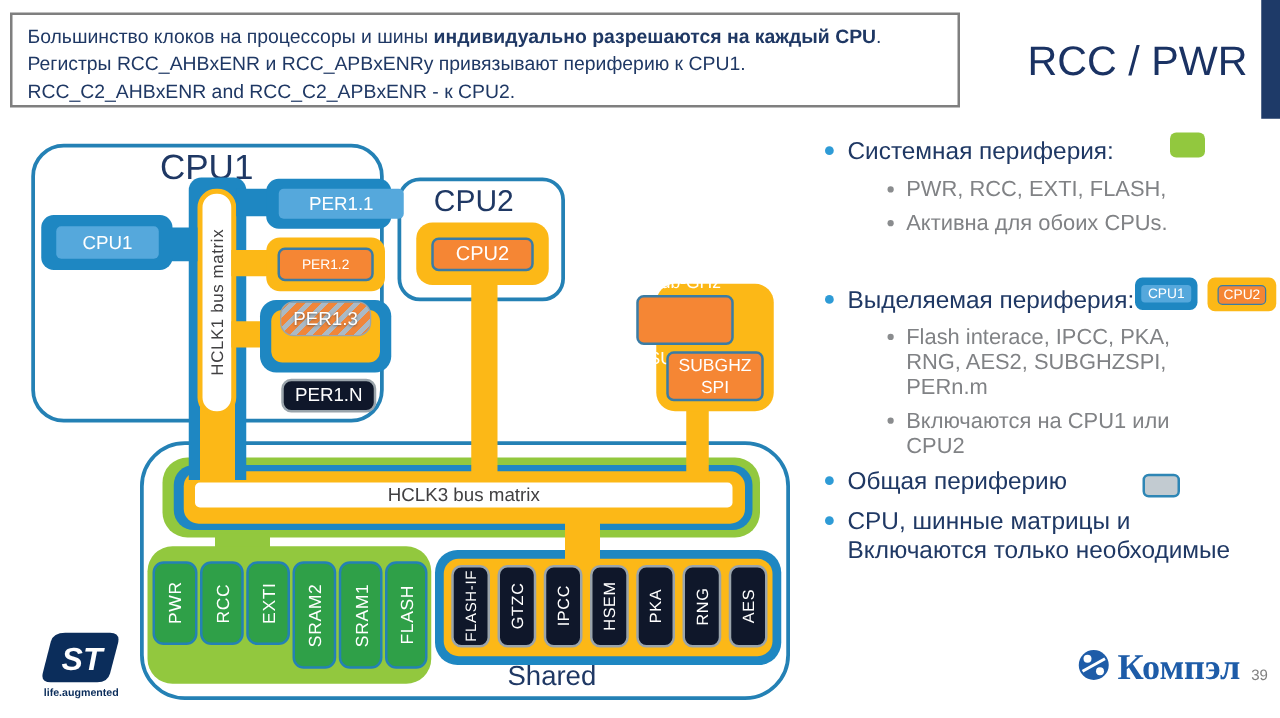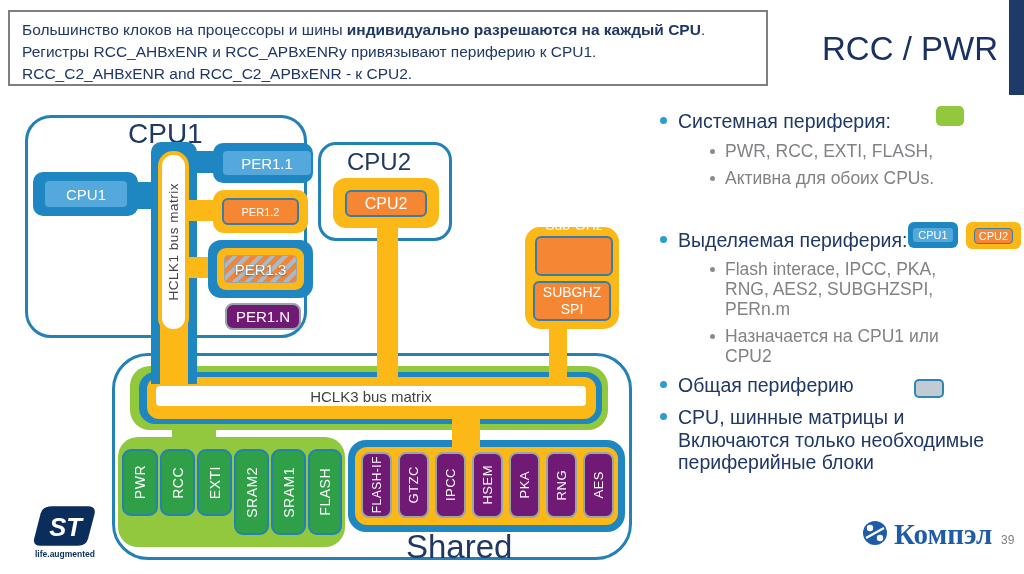--- a/index.html
+++ b/index.html
@@ -14,21 +14,21 @@
   .info-box b{font-weight:bold;}
   
   .slide-title{right:26px;top:30px;font-size:33px;color:#1A3263;}
   .corner-bar{left:1009px;top:0;width:15px;height:95px;background:#1E3A68;}
   
   .container{background:#fff;border:3px solid #2481B5;box-sizing:border-box;}
   .blue-outer{background:#1E87C2;border-radius:10px;}
   .lblue-inner{background:#55A8DC;border-radius:4px;font-size:15px;}
   .yellow-outer{background:#FCB817;border-radius:11px;}
   .orange-inner{background:#F58634;border:2px solid #3A7CA5;border-radius:6px;box-sizing:border-box;font-size:11px;}
-  .gray-box{background:#701a75;border:2px solid #9AA4AB;border-radius:8px;box-sizing:border-box;}
+  .gray-box{background:#0f172a;border:2px solid #9AA4AB;border-radius:8px;box-sizing:border-box;}
   .green-box{background:#2FA048;border:2px solid #2481B5;border-radius:9px;box-sizing:border-box;}
   .vtext{writing-mode:vertical-rl;transform:rotate(180deg);letter-spacing:0.5px;}
   .hatch{background:repeating-linear-gradient(135deg,#F0863A 0,#F0863A 5px,#ABB9C4 5px,#ABB9C4 9px);
          border:1px solid #9AA4AB;border-radius:4px;box-sizing:border-box;
          text-shadow:0 1px 2px rgba(80,80,80,.85);font-size:15px;}
   .diag-title{color:#1F3864;}
   .bustext{color:#414042;}
   
   .bullets{left:660px;top:110px;width:368px;}
   .b1{display:flex;gap:11px;color:#1F3864;font-size:19.5px;line-height:1.16;margin-bottom:9px;}
@@ -84,38 +84,38 @@
 <div class="abs center" style="left:158px;top:151px;width:31px;height:182px;background:#fff;border:4px solid #FCB817;border-radius:15px;box-sizing:border-box;">
   <span class="vtext bustext" style="font-size:13.5px;">HCLK1 bus matrix</span>
 </div>
 
 <div class="abs" style="left:130px;top:182px;width:28px;height:27px;background:#1E87C2;"></div>
 <div class="abs blue-outer" style="left:33px;top:172px;width:105px;height:44px;"></div>
 <div class="abs lblue-inner center whitetxt" style="left:45px;top:181px;width:82px;height:26px;">CPU1</div>
 
 <div class="abs" style="left:189px;top:151px;width:28px;height:22px;background:#1E87C2;"></div>
 <div class="abs blue-outer" style="left:213px;top:143px;width:100px;height:40px;"></div>
-<div class="abs lblue-inner center whitetxt" style="left:223px;top:151px;width:88px;height:24px;">PER1.1</div>
+<div class="abs lblue-inner center whitetxt" style="left:223px;top:151px;width:100px;height:24px;">PER1.1</div>
 
 <div class="abs" style="left:185px;top:200px;width:32px;height:21px;background:#FCB817;"></div>
 <div class="abs yellow-outer" style="left:213px;top:190px;width:95px;height:43px;"></div>
 <div class="abs orange-inner center whitetxt" style="left:222px;top:198px;width:77px;height:27px;">PER1.2</div>
 
 <div class="abs" style="left:185px;top:257px;width:28px;height:21px;background:#FCB817;"></div>
 <div class="abs blue-outer" style="left:208px;top:240px;width:105px;height:58px;border-radius:13px;"></div>
 <div class="abs yellow-outer" style="left:217px;top:248px;width:87px;height:42px;border-radius:9px;"></div>
-<div class="abs hatch center whitetxt" style="left:224px;top:255px;width:73px;height:28px;">PER1.3</div>
+<div class="abs hatch center whitetxt" style="left:224px;top:241px;width:73px;height:28px;border-radius:11px;">PER1.3</div>
 
 <div class="abs gray-box center whitetxt" style="left:225px;top:303px;width:76px;height:27px;font-size:15px;">PER1.N</div>
 
 <div class="abs yellow-outer" style="left:333px;top:178px;width:106px;height:50px;border-radius:13px;"></div>
 <div class="abs orange-inner center whitetxt" style="left:345px;top:190px;width:82px;height:27px;font-size:16px;">CPU2</div>
 
 <div class="abs yellow-outer" style="left:525px;top:227px;width:94px;height:102px;border-radius:15px;"></div>
-<div class="abs orange-inner center whitetxt" style="left:535px;top:236px;width:78px;height:40px;font-size:14px;line-height:1.2;flex-direction:column;gap:44px;">
+<div class="abs orange-inner center whitetxt" style="left:509px;top:236px;width:78px;height:40px;font-size:14px;line-height:1.2;flex-direction:column;gap:44px;">
   <span>Sub-GHz</span>
   <span>SUBGHZ</span>
 </div>
 <div class="abs orange-inner center whitetxt" style="left:533px;top:281px;width:78px;height:40px;font-size:14px;line-height:1.2;flex-direction:column;">
   <span>SUBGHZ</span>
   <span>SPI</span>
 </div>
 
 <div class="abs" style="left:172px;top:427px;width:44px;height:14px;background:#92C83E;"></div>
 <div class="abs" style="left:118px;top:437px;width:227px;height:110px;background:#92C83E;border-radius:20px;"></div>
@@ -155,21 +155,21 @@
   </div>
 <div class="abs gray-box center" style="left:509px;top:452px;width:31px;height:66px;">
     <span class="vtext whitetxt" style="font-size:13px;">PKA</span>
   </div>
 <div class="abs gray-box center" style="left:546px;top:452px;width:31px;height:66px;">
     <span class="vtext whitetxt" style="font-size:13px;">RNG</span>
   </div>
 <div class="abs gray-box center" style="left:583px;top:452px;width:31px;height:66px;">
     <span class="vtext whitetxt" style="font-size:13px;">AES</span>
   </div>
-<div class="abs diag-title" style="left:406px;top:528px;font-size:33px;">Shared</div>
+<div class="abs diag-title" style="left:406px;top:528px;font-size:22px;">Shared</div>
 
 <div class="abs bullets">
   <div class="b1">
       <span class="dot1"></span>
       <span>Системная периферия:</span>
     </div>
   <div class="b2">
       <span class="dot2"></span>
       <span>
         <span style="display:block">PWR, RCC, EXTI, FLASH,</span>
@@ -188,34 +188,33 @@
       <span class="dot2"></span>
       <span>
         <span style="display:block">Flash interace, IPCC, PKA,</span>
         <span style="display:block">RNG, AES2, SUBGHZSPI,</span>
         <span style="display:block">PERn.m</span>
       </span>
     </div>
   <div class="b2">
       <span class="dot2"></span>
       <span>
-        <span style="display:block">Назначается на CPU1 или</span>
+        <span style="display:block">Включаются на CPU1 или</span>
         <span style="display:block">CPU2</span>
       </span>
     </div>
   <div class="b1">
       <span class="dot1"></span>
       <span>Общая периферию</span>
     </div>
   <div class="b1">
       <span class="dot1"></span>
       <span>
         <span style="display:block">CPU, шинные матрицы и</span>
         <span style="display:block">Включаются только необходимые</span>
-        <span style="display:block">периферийные блоки</span>
       </span>
     </div>
 </div>
 
 <div class="abs swatch-green"></div>
 <div class="abs swatch-gray"></div>
 <div class="abs badge1 center">
     <span>CPU1</span>
   </div>
 <div class="abs badge2 center">

